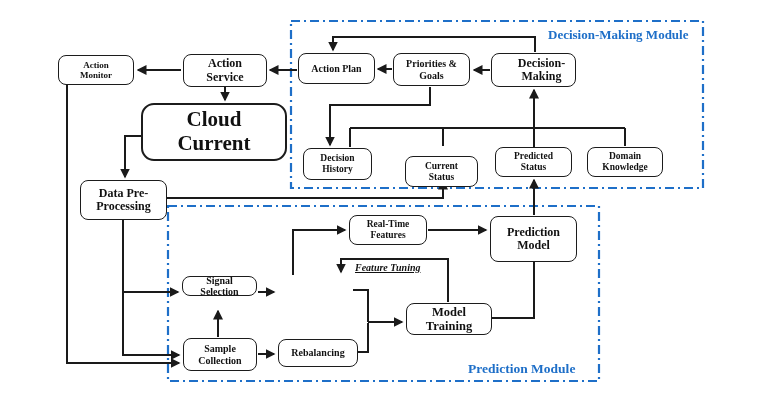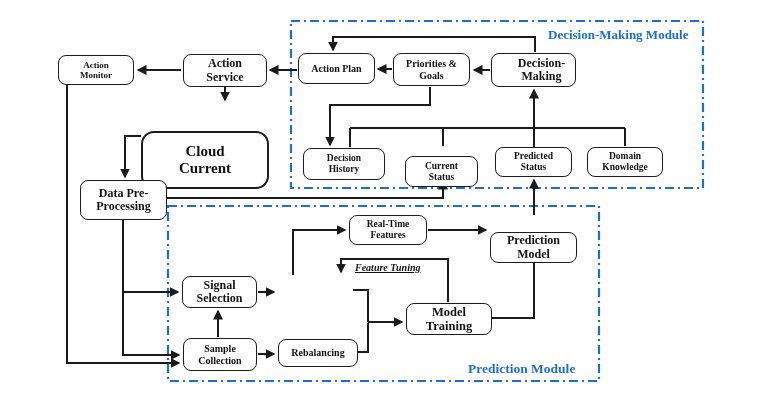--- a/index.html
+++ b/index.html
@@ -98,21 +98,21 @@
   <div class="node" style="left:58px;top:55px;width:76px;height:30px;font-size:9px;">
     <span>Action</span>
     <span>Monitor</span>
   </div>
 
   <div class="node" style="left:183px;top:54px;width:84px;height:33px;font-size:12px;">
     <span>Action</span>
     <span>Service</span>
   </div>
 
-  <div class="node big" style="left:141px;top:103px;width:128px;height:58px;font-size:15px;margin-top:28px;">
+  <div class="node big" style="left:141px;top:103px;width:146px;height:58px;font-size:21px;">
     <span>Cloud</span>
     <span>Current</span>
   </div>
 
   <div class="node" style="left:80px;top:180px;width:87px;height:40px;font-size:12px;">
     <span>Data Pre-</span>
     <span>Processing</span>
   </div>
 
   <div class="node" style="left:298px;top:53px;width:77px;height:31px;font-size:10px;">
@@ -123,21 +123,21 @@
   <div class="node" style="left:393px;top:53px;width:77px;height:33px;font-size:10px;">
     <span>Priorities &amp;</span>
     <span>Goals</span>
   </div>
 
   <div class="node" style="left:491px;top:53px;width:85px;height:34px;font-size:12px;padding-left:16px;">
     <span>Decision-</span>
     <span>Making</span>
   </div>
 
-  <div class="node" style="left:303px;top:148px;width:82px;height:32px;font-size:9.5px;">
+  <div class="node" style="left:303px;top:148px;width:69px;height:32px;font-size:9.5px;">
     <span>Decision</span>
     <span>History</span>
   </div>
 
   <div class="node" style="left:405px;top:147px;width:73px;height:31px;font-size:9.5px;margin-top:9px;">
     <span>Current</span>
     <span>Status</span>
   </div>
 
   <div class="node" style="left:495px;top:147px;width:77px;height:30px;font-size:9.5px;">
@@ -148,26 +148,26 @@
   <div class="node" style="left:587px;top:147px;width:76px;height:30px;font-size:9.5px;">
     <span>Domain</span>
     <span>Knowledge</span>
   </div>
 
   <div class="node" style="left:349px;top:215px;width:78px;height:30px;font-size:9.5px;">
     <span>Real-Time</span>
     <span>Features</span>
   </div>
 
-  <div class="node" style="left:490px;top:216px;width:87px;height:31px;font-size:12px;margin-top:16px;">
+  <div class="node" style="left:490px;top:216px;width:87px;height:46px;font-size:12px;">
     <span>Prediction</span>
     <span>Model</span>
   </div>
 
-  <div class="node" style="left:182px;top:276px;width:75px;height:32px;font-size:12px;">
+  <div class="node" style="left:182px;top:276px;width:75px;height:20px;font-size:10px;">
     <span>Signal</span>
     <span>Selection</span>
   </div>
 
 
   <div class="node" style="left:406px;top:303px;width:86px;height:32px;font-size:12.5px;">
     <span>Model</span>
     <span>Training</span>
   </div>
 

